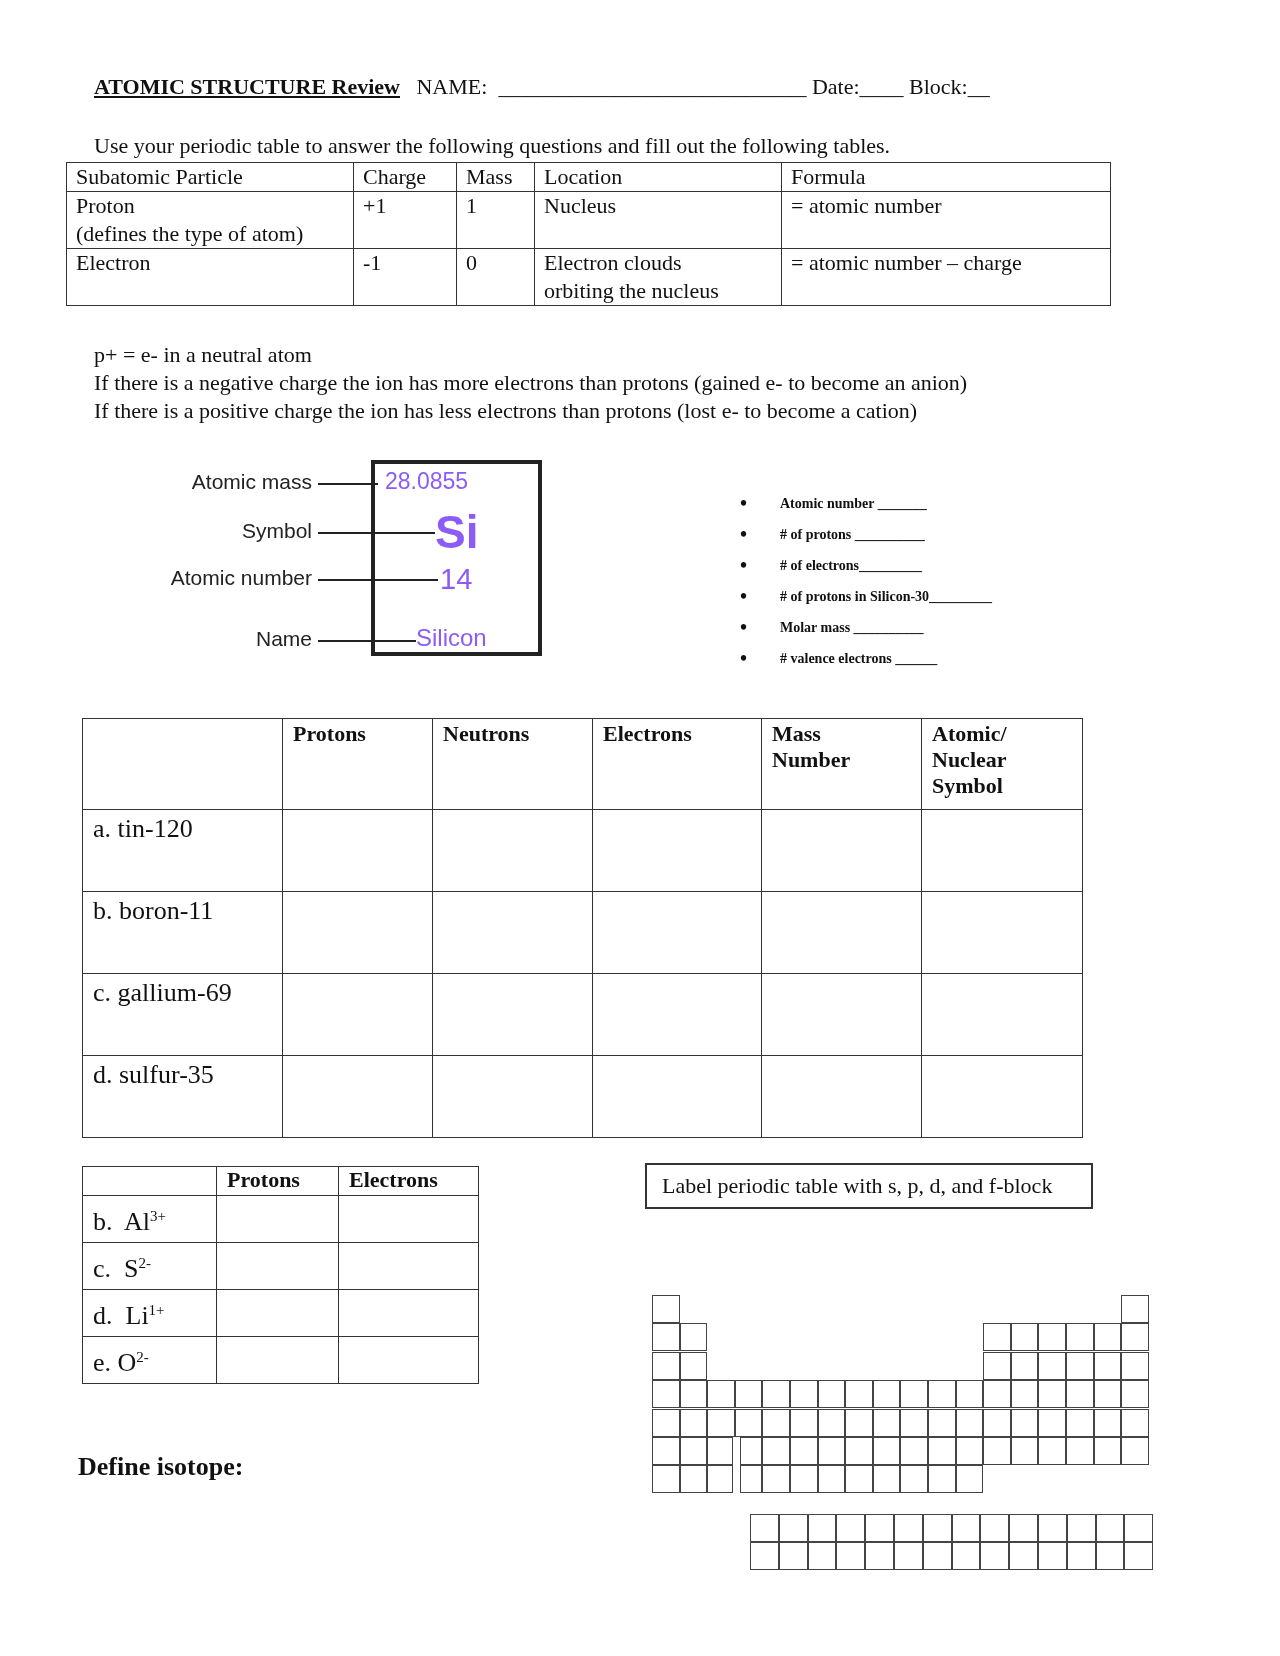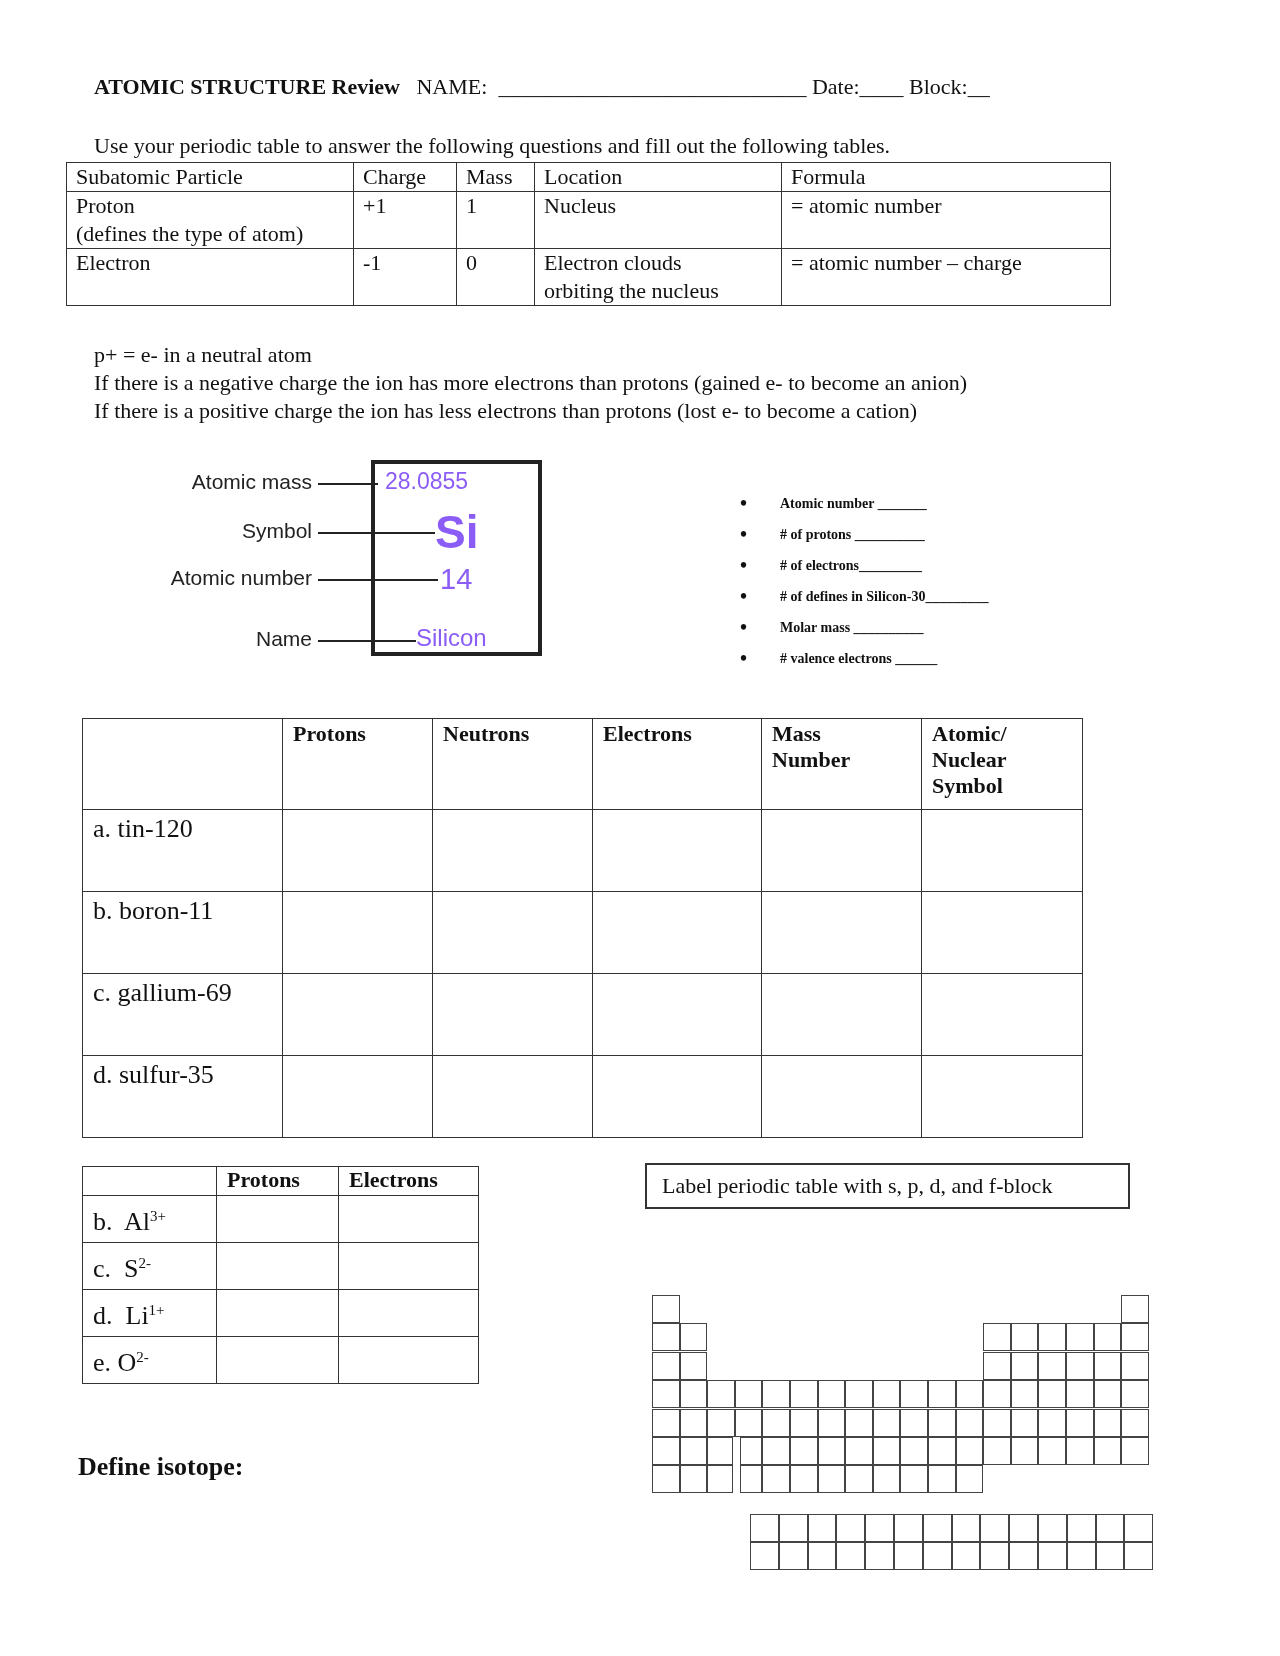--- a/index.html
+++ b/index.html
@@ -1,20 +1,20 @@
 <!DOCTYPE html>
 <html><head>
 <meta charset="utf-8">
 <style>
   html, body { margin: 0; padding: 0; background: #ffffff; }
   body { width: 1280px; height: 1656px; position: relative; overflow: hidden;
          font-family: "Liberation Serif", "DejaVu Serif", serif; color: #111; }
   .abs { position: absolute; }
   .title-line { left: 94px; top: 74px; font-size: 22px; white-space: pre; }
-  .title-line b { font-weight: bold; }
+  .title-line b { font-weight: bold; text-decoration: underline; }
   .instructions { left: 94px; top: 133px; font-size: 22px; }
 
   table.grid { border-collapse: collapse; position: absolute; }
   table.grid td, table.grid th { border: 1.5px solid #333; vertical-align: top; padding: 0 10px; text-align: left; }
 
   #particles { left: 66px; top: 162px; width: 1045px; font-size: 22px; line-height: 28px; }
   #particles td { padding: 0 9px; }
 
   .notes { left: 94px; top: 341px; font-size: 22px; line-height: 28px; }
 
@@ -31,21 +31,21 @@
   #isotopes { left: 82px; top: 718px; font-size: 22px; }
   #isotopes th { font-weight: bold; font-size: 22px; line-height: 26px; height: 86px; padding: 2px 10px; }
   #isotopes td { height: 73px; padding: 4px 10px; font-size: 26px; }
 
   #ions { left: 82px; top: 1166px; font-size: 22px; }
   #ions th { font-weight: bold; font-size: 22px; height: 28px; line-height: 26px; padding: 0 10px; }
   #ions td { height: 43px; font-size: 26px; line-height: 40px; padding: 0 10px; }
   #ions sup { font-size: 15px; vertical-align: 9px; }
 
   .define { left: 78px; top: 1452px; font-size: 26px; font-weight: bold; }
-  .label-box { left: 645px; top: 1163px; width: 485px; height: 46px; border: 2px solid #333; box-sizing: border-box; font-size: 22px; padding: 8px 0 0 15px; }
+  .label-box { left: 645px; top: 1163px; width: 448px; height: 46px; border: 2px solid #333; box-sizing: border-box; font-size: 22px; padding: 8px 0 0 15px; }
 
   .pt-cell { position: absolute; width: 27.6px; height: 28px; border: 1.4px solid #444; box-sizing: border-box; background: #fff; }
 </style>
 </head>
 <body>
 
 <div class="abs title-line"><b>ATOMIC STRUCTURE Review</b>   <span>NAME:</span>  <span>____________________________</span> <span>Date:</span><span>____</span> <span>Block:</span><span>__</span></div>
 
 <div class="abs instructions">Use your periodic table to answer the following questions and fill out the following tables.</div>
 
@@ -109,21 +109,21 @@
   <div class="abs key-val" style="left:385px; top:468px; font-size:23px;">28.0855</div>
   <div class="abs key-val" style="left:435px; top:505px; font-size:46px; font-weight:bold;">Si</div>
   <div class="abs key-val" style="left:440px; top:563px; font-size:29px;">14</div>
   <div class="abs key-val" style="left:416px; top:624px; font-size:24px;">Silicon</div>
 </div>
 
 <ul class="abs bullets">
   <li>Atomic number _______</li>
   <li># of protons __________</li>
   <li># of electrons_________</li>
-  <li># of defines in Silicon-30_________</li>
+  <li># of protons in Silicon-30_________</li>
   <li>Molar mass __________</li>
   <li># valence electrons ______</li>
 </ul>
 
 <table class="grid" id="isotopes">
   <colgroup>
       <col style="width:200px">
       <col style="width:150px">
       <col style="width:160px">
       <col style="width:169px">

